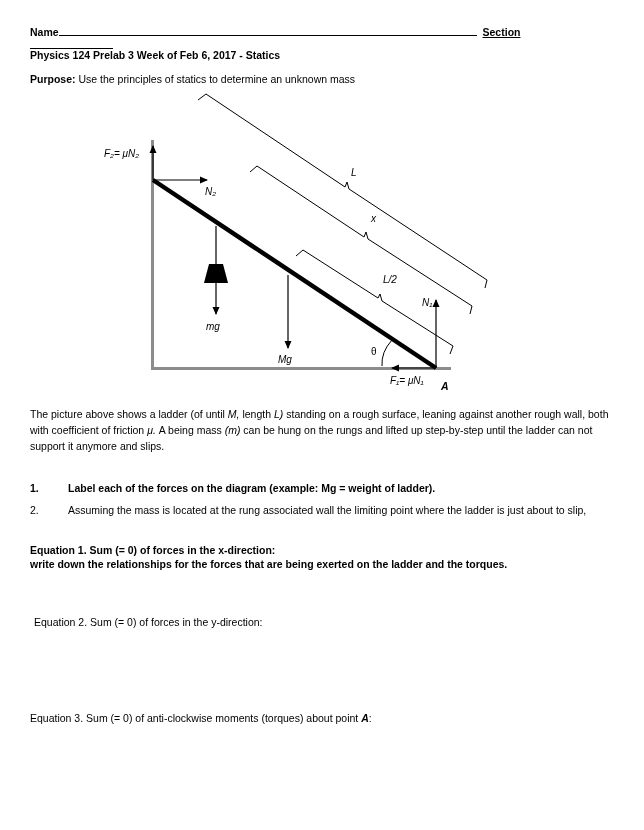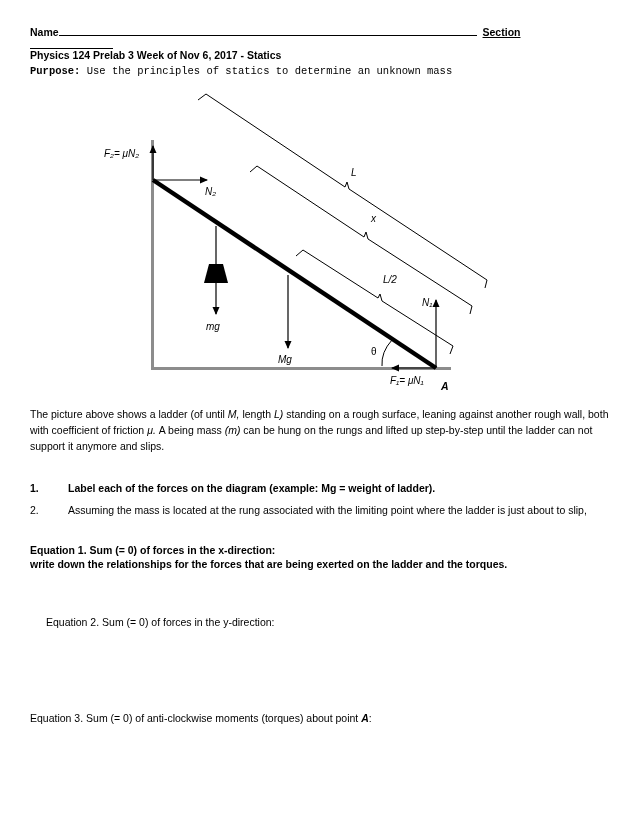--- a/index.html
+++ b/index.html
@@ -16,23 +16,23 @@
   .lbl { font-family: "Liberation Sans", sans-serif; font-style: italic; font-size: 10px; }
 </style>
 </head>
 <body>
 
 <div class="header-row">
   <span>Name</span><span class="uline" style="width:418px;"></span>
   <span style="margin-left:3px;text-decoration:underline;">Section</span><span class="uline" style="width:83px;"></span>
 </div>
 
-<div class="line bold" style="left:30px; top:49px;">Physics 124 Prelab 3 Week of Nov 6, 2017 - Statics</div>
+<div class="line bold" style="left:30px; top:49px;">Physics 124 Prelab 3 Week of Feb 6, 2017 - Statics</div>
 
-<div class="line" style="left:30px; top:65px;font-family:Liberation Mono, monospace;">
+<div class="line" style="left:30px; top:73px;">
   <span class="bold">Purpose:</span><span> Use the principles of statics to determine an unknown mass</span>
 </div>
 
 <svg id="diagram" width="644" height="400">
   <defs>
     <marker id="ah" markerWidth="8" markerHeight="8" refX="7" refY="4" orient="auto" markerUnits="userSpaceOnUse">
       <path d="M0,0.5 L8,4 L0,7.5 Z" fill="#000"></path>
     </marker>
   </defs>
 
@@ -75,18 +75,18 @@
   <text class="lbl" x="371" y="222">x</text>
   <text class="lbl" x="383" y="283">L/2</text>
 </svg>
 
 <div class="para"><span>The picture above shows a ladder (of until </span><i>M,</i><span> length </span><i>L)</i><span> standing on a rough surface, leaning against another rough wall, both with coefficient of friction </span><i>μ.</i><span> A being mass </span><i>(m)</i><span> can be hung on the rungs and lifted up step-by-step until the ladder can not support it anymore and slips.</span></div>
 
 <div class="q bold" style="left:30px; top:482px;">1.</div>
 <div class="q bold" style="left:68px; top:482px;">Label each of the forces on the diagram (example: Mg = weight of ladder).</div>
 
 <div class="q" style="left:30px; top:504px;">2.</div>
-<div class="q" style="left:68px; top:504px;">Assuming the mass is located at the rung associated with the limiting point where the ladder is just about to slip,</div>
+<div class="q" style="left:68px; top:504px;">Assuming the mass is located at the rung associated wall the limiting point where the ladder is just about to slip,</div>
 <div class="q bold" style="left:30px; top:520px;margin-top:38px;">write down the relationships for the forces that are being exerted on the ladder and the torques.</div>
 
 <div class="q" style="left:30px; top:544px;font-weight:bold;">Equation 1.  Sum (= 0) of forces in the x-direction:</div>
-<div class="q" style="left:46px; top:616px;">Equation 2. Sum (= 0) of forces in the y-direction:</div>
+<div class="q" style="left:34px; top:616px;">Equation 2. Sum (= 0) of forces in the y-direction:</div>
 <div class="q" style="left:30px; top:712px;"><span>Equation 3. Sum (= 0) of anti-clockwise moments (torques) about point </span><b><i>A</i></b><span>:</span></div>
 
 </body></html>

